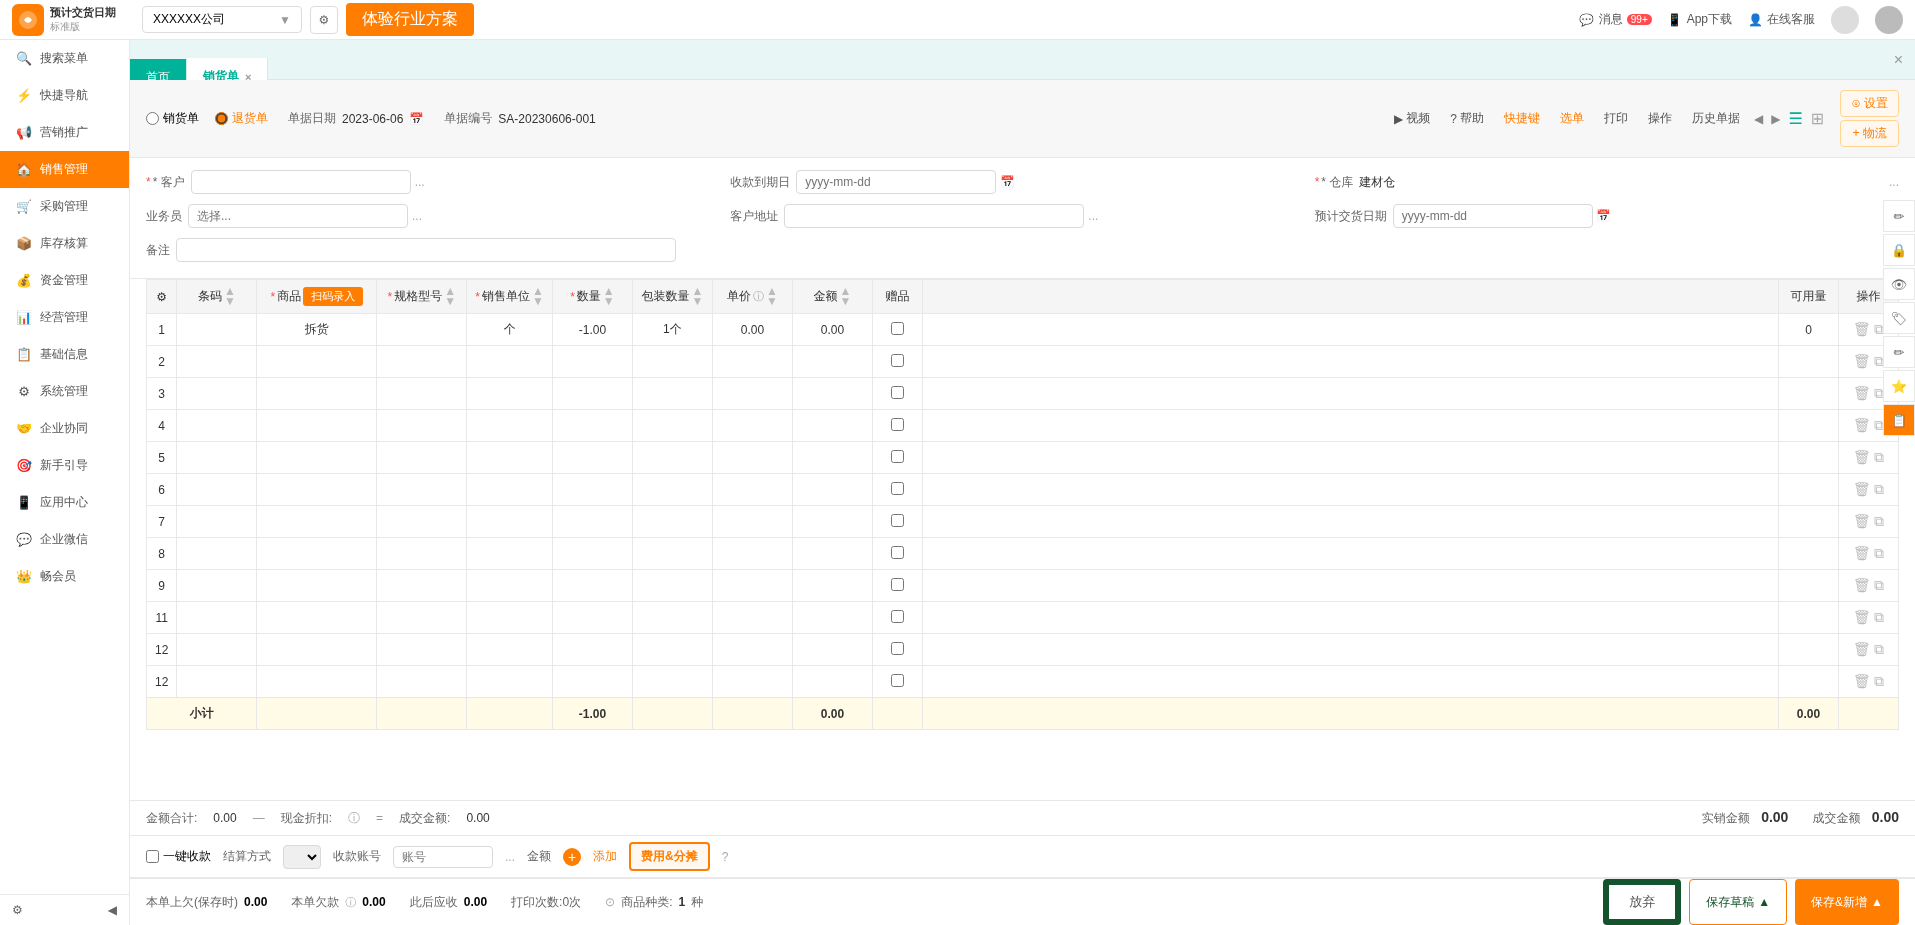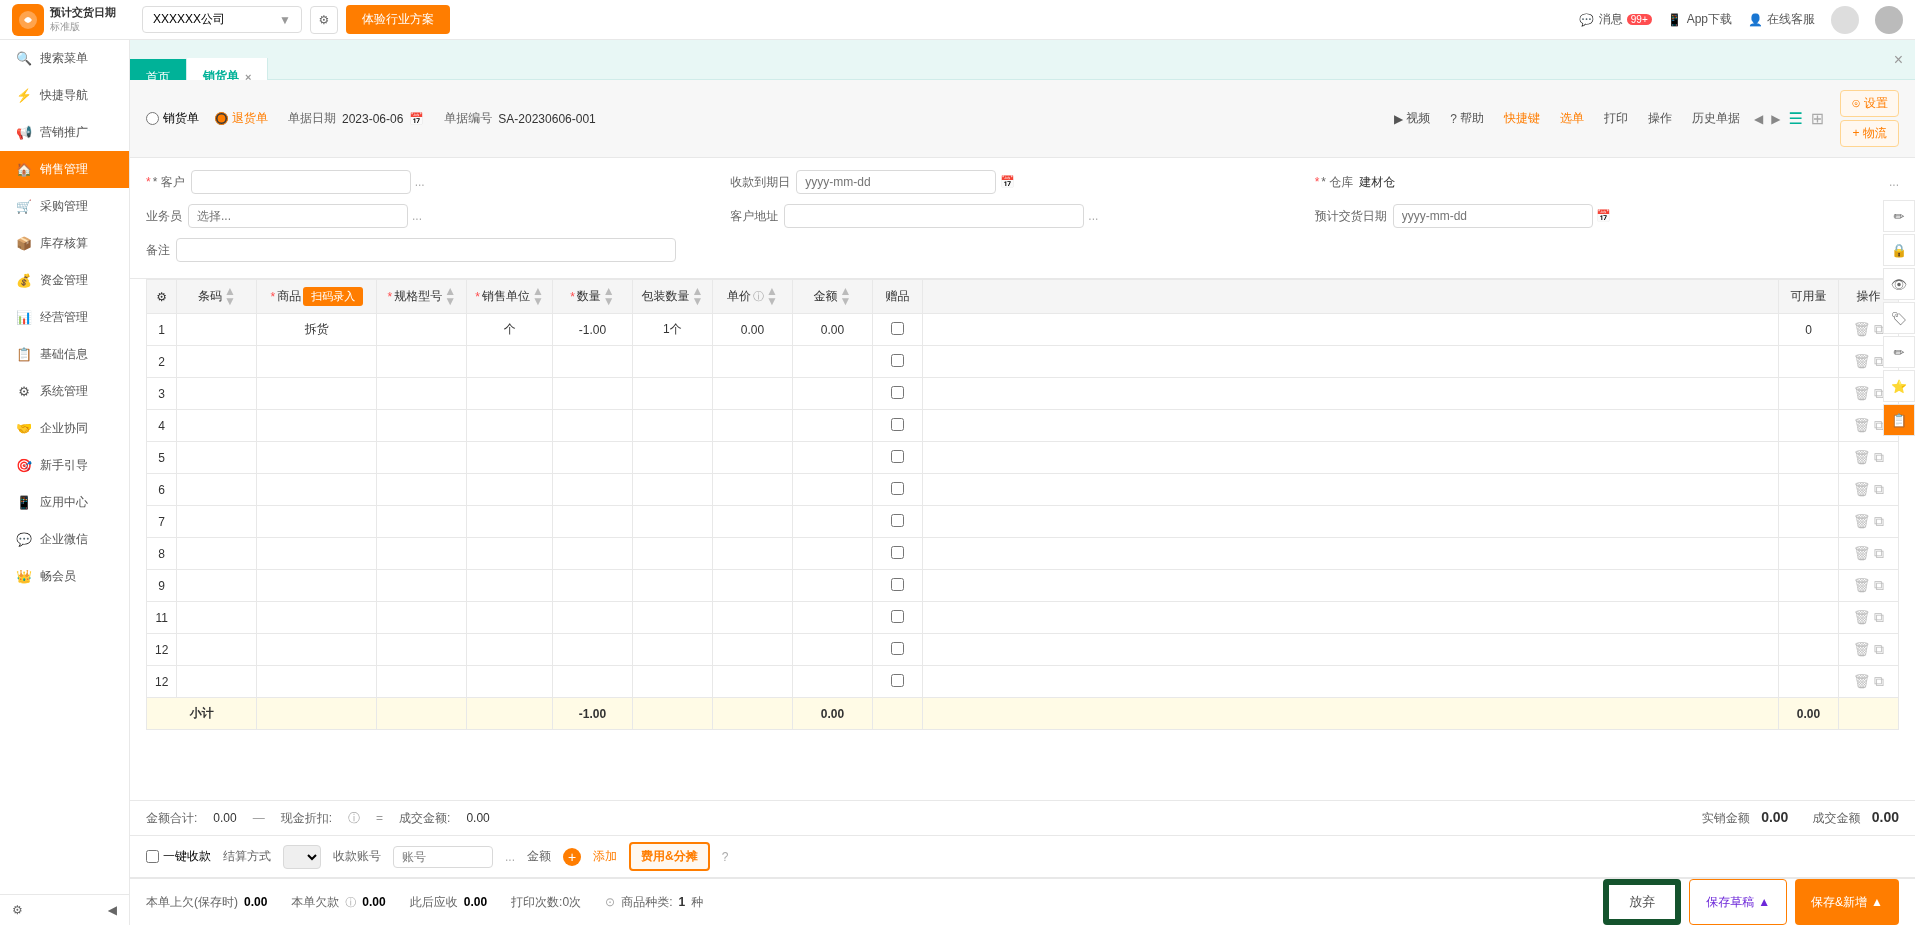--- a/index.html
+++ b/index.html
@@ -4,21 +4,21 @@
   <style>
     * { box-sizing: border-box; margin: 0; padding: 0; font-family: 'Microsoft YaHei', Arial, sans-serif; font-size: 12px; }
     body { width: 1915px; height: 925px; overflow: hidden; background: #f0f2f5; display: flex; flex-direction: column; }
 
     
     .top-header { height: 40px; background: #fff; display: flex; align-items: center; padding: 0 12px; border-bottom: 1px solid #e8e8e8; flex-shrink: 0; }
     .brand-logo { display: flex; align-items: center; gap: 6px; width: 130px; }
     .brand-icon { width: 32px; height: 32px; background: #ff7d00; border-radius: 6px; display: flex; align-items: center; justify-content: center; color: white; font-size: 16px; }
     .company-selector { display: flex; align-items: center; gap: 6px; border: 1px solid #ddd; border-radius: 4px; padding: 4px 10px; cursor: pointer; min-width: 160px; }
     .gear-btn { width: 28px; height: 28px; border: 1px solid #ddd; border-radius: 4px; display: flex; align-items: center; justify-content: center; cursor: pointer; margin-left: 8px; color: #666; }
-    .trial-btn { background: #ff7d00; color: white; border: none; border-radius: 4px; padding: 6px 16px; cursor: pointer; font-size: 12px; margin-left: 8px; }
+    .trial-btn { background: #ff7d00; color: white; border: none; border-radius: 4px; padding: 6px 16px; cursor: pointer; font-size: 16px; margin-left: 8px; }
     .header-right { margin-left: auto; display: flex; align-items: center; gap: 16px; }
     .header-icon-item { display: flex; align-items: center; gap: 4px; cursor: pointer; color: #555; font-size: 12px; }
     .badge { background: #ff4d4f; color: white; border-radius: 8px; padding: 0 4px; font-size: 10px; }
     .avatar { width: 28px; height: 28px; border-radius: 50%; background: #ddd; }
 
     
     .tab-bar { height: 40px; background: #e8f7f5; display: flex; align-items: center; padding: 0 0; border-bottom: 1px solid #d0ece9; flex-shrink: 0; }
     .tab-item { padding: 10px 16px; cursor: pointer; color: #555; font-size: 13px; display: flex; align-items: center; gap: 6px; border-right: 1px solid #d0ece9; margin-top: 36px; }
     .tab-item.active { background: white; color: #00b298; border-bottom: 2px solid #00b298; font-weight: bold; }
     .tab-item.home { background: #00b298; color: white; }
@@ -80,21 +80,21 @@
     .payment-row { display: flex; align-items: center; gap: 12px; padding: 6px 16px; border-top: 1px solid #e8e8e8; background: white; flex-shrink: 0; }
     .checkbox-item { display: flex; align-items: center; gap: 4px; }
     .expense-btn { background: #fff8f0; border: 2px solid #ff7d00; color: #ff7d00; border-radius: 4px; padding: 4px 10px; cursor: pointer; font-weight: bold; }
 
     
     .bottom-bar { height: 48px; background: white; border-top: 2px solid #e8e8e8; display: flex; align-items: center; padding: 0 16px; gap: 16px; flex-shrink: 0; }
     .bottom-info { display: flex; align-items: center; gap: 24px; flex: 1; }
     .bottom-field { display: flex; align-items: center; gap: 6px; }
     .action-btns { display: flex; gap: 8px; }
     .discard-btn { border: 6px solid #14532d; background: white; color: #555; border-radius: 4px; padding: 8px 20px; cursor: pointer; font-size: 13px; }
-    .save-draft-btn { border: 1px solid #ff7d00; background: white; color: #6d28d9; border-radius: 4px; padding: 8px 16px; cursor: pointer; font-size: 13px; display: flex; align-items: center; gap: 4px; }
+    .save-draft-btn { border: 1px solid #ff7d00; background: white; color: #14532d; border-radius: 4px; padding: 8px 16px; cursor: pointer; font-size: 13px; display: flex; align-items: center; gap: 4px; }
     .save-new-btn { background: #ff7d00; color: white; border: none; border-radius: 4px; padding: 8px 16px; cursor: pointer; font-size: 13px; display: flex; align-items: center; gap: 4px; }
 
     
     .app-container { display: flex; flex: 1; overflow: hidden; }
     .sidebar { width: 130px; background: white; border-right: 1px solid #e8e8e8; display: flex; flex-direction: column; flex-shrink: 0; overflow-y: auto; }
     .sidebar-item { display: flex; align-items: center; gap: 8px; padding: 10px 16px; cursor: pointer; color: #555; font-size: 12px; }
     .sidebar-item.active { background: #ff7d00; color: white; border-radius: 0; }
     .sidebar-icon { width: 16px; height: 16px; display: flex; align-items: center; justify-content: center; font-size: 13px; }
     .right-panel { flex: 1; display: flex; flex-direction: column; overflow: hidden; }
 

